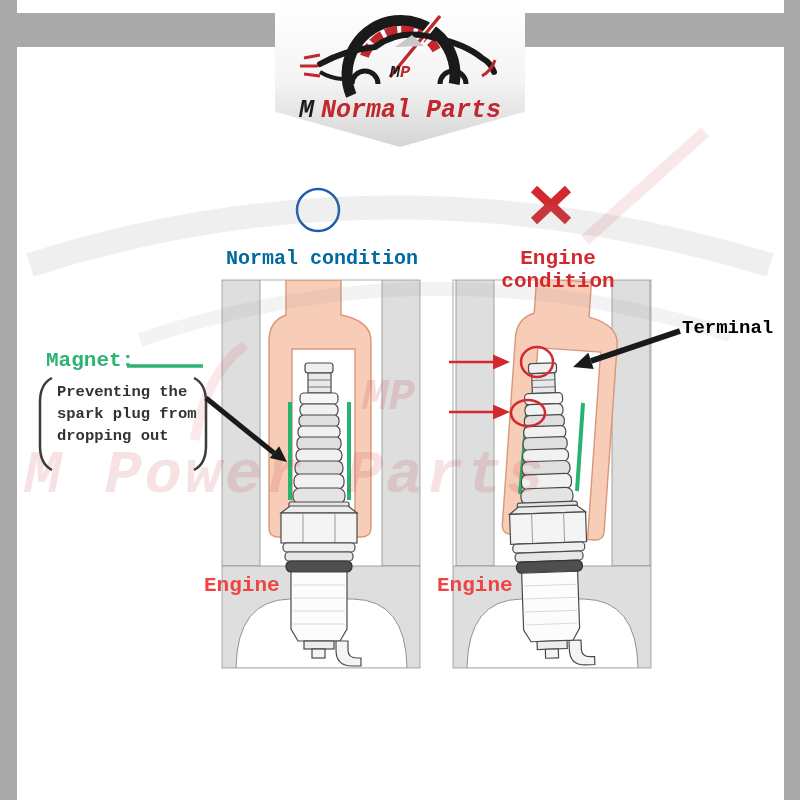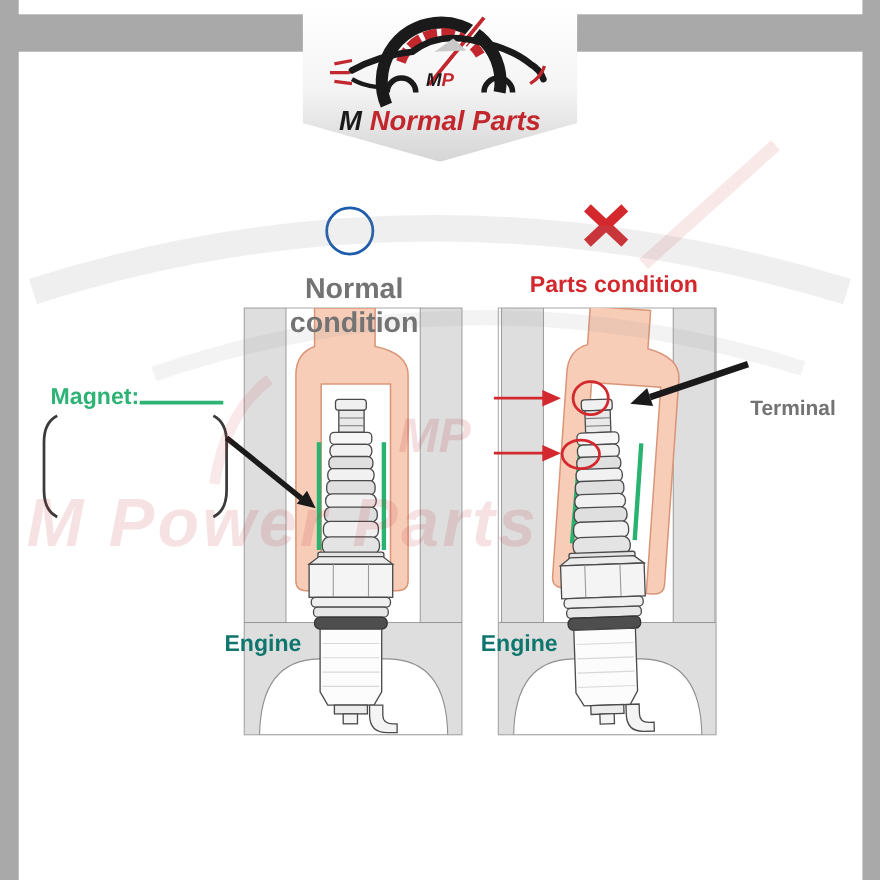--- a/index.html
+++ b/index.html
@@ -1,17 +1,17 @@
 <!DOCTYPE html>
 <html><head>
 <meta charset="utf-8">
 <style>
   html,body{margin:0;padding:0;background:#fff;}
   .stage{position:relative;width:800px;height:800px;background:#ffffff;overflow:hidden;
-         font-family:Liberation Sans, sans-serif;}
+         font-family:Liberation Mono, monospace;}
   
   .band{position:absolute;background:#a9a9a9;}
   .band-top{left:0;top:13px;width:800px;height:34px;}
   .band-left{left:0;top:0;width:17px;height:800px;}
   .band-right{left:784px;top:0;width:16px;height:800px;}
   
   .badge{position:absolute;left:275px;top:0;width:250px;height:147px;z-index:4;
          background:linear-gradient(180deg,#ffffff 0%,#f4f4f4 55%,#d5d5d5 100%);
          clip-path:polygon(0 0,100% 0,100% 76%,50% 100%,0 76%);}
   .badge svg{position:absolute;left:15px;top:2px;}
@@ -25,25 +25,25 @@
   
   .wm-arcs{position:absolute;left:0;top:0;z-index:2;pointer-events:none;}
   .wm-text{position:absolute;font-style:italic;font-weight:bold;color:#c1272d;z-index:2;
            pointer-events:none;white-space:nowrap;}
   #wm-big{left:24px;top:440px;font-size:62px;opacity:0.13;letter-spacing:3px;}
   #wm-mp{left:362px;top:372px;font-size:44px;opacity:0.15;}
   
   .diagram{position:absolute;left:0;top:0;z-index:1;}
   
   .lbl{position:absolute;z-index:3;font-weight:bold;}
-  #normal-label{left:222px;top:247px;width:200px;text-align:center;font-size:26px;color:#737373;}
+  #normal-label{left:222px;top:247px;width:200px;text-align:center;font-size:20px;color:#0369a1;}
   #stuck-label{left:458px;top:247px;width:200px;text-align:center;font-size:21px;color:#d2282e;}
   #magnet-label{left:46px;top:349px;font-size:21px;color:#2db374;}
-  #terminal-label{left:682px;top:317px;font-size:19px;color:#737373;margin-top:44px;}
-  .engine-label{font-size:21px;color:#0f766e;}
+  #terminal-label{left:682px;top:317px;font-size:19px;color:#000000;}
+  .engine-label{font-size:21px;color:#ef4444;}
   #engine-left{left:204px;top:574px;}
   #engine-right{left:437px;top:574px;}
   #magnet-note{left:57px;top:381px;width:140px;font-size:15.5px;line-height:22px;color:#333333;}
 </style>
 </head>
 <body>
 
 <div class="stage">
 
   <div class="band band-top"></div>
@@ -172,19 +172,24 @@
     <line x1="127" y1="366" x2="203" y2="366" stroke="#2db374" stroke-width="3.5"></line>
     <path d="M52,378 Q40,384 40,402 L40,446 Q40,464 52,470" fill="none" stroke="#3b3b3b" stroke-width="2.5"></path>
     <path d="M194,378 Q206,384 206,402 L206,446 Q206,464 194,470" fill="none" stroke="#3b3b3b" stroke-width="2.5"></path>
     <g>
       <line x1="206" y1="398" x2="274" y2="453" stroke="#1a1a1a" stroke-width="5"></line>
       <polygon points="287,462 269.8,458 279.1,446.2" fill="#1a1a1a"></polygon>
     </g>
   </svg>
 
   <div class="lbl" id="normal-label">Normal condition</div>
-  <div class="lbl" id="stuck-label">Parts condition</div>
+  <div class="lbl" id="stuck-label">Engine condition</div>
   <div class="lbl" id="magnet-label">Magnet:</div>
+  <div class="lbl" id="magnet-note">
+    <div>Preventing the</div>
+    <div>spark plug from</div>
+    <div>dropping out</div>
+  </div>
   <div class="lbl" id="terminal-label">Terminal</div>
   <div class="lbl engine-label" id="engine-left">Engine</div>
   <div class="lbl engine-label" id="engine-right">Engine</div>
 
 </div>
 
 </body></html>

